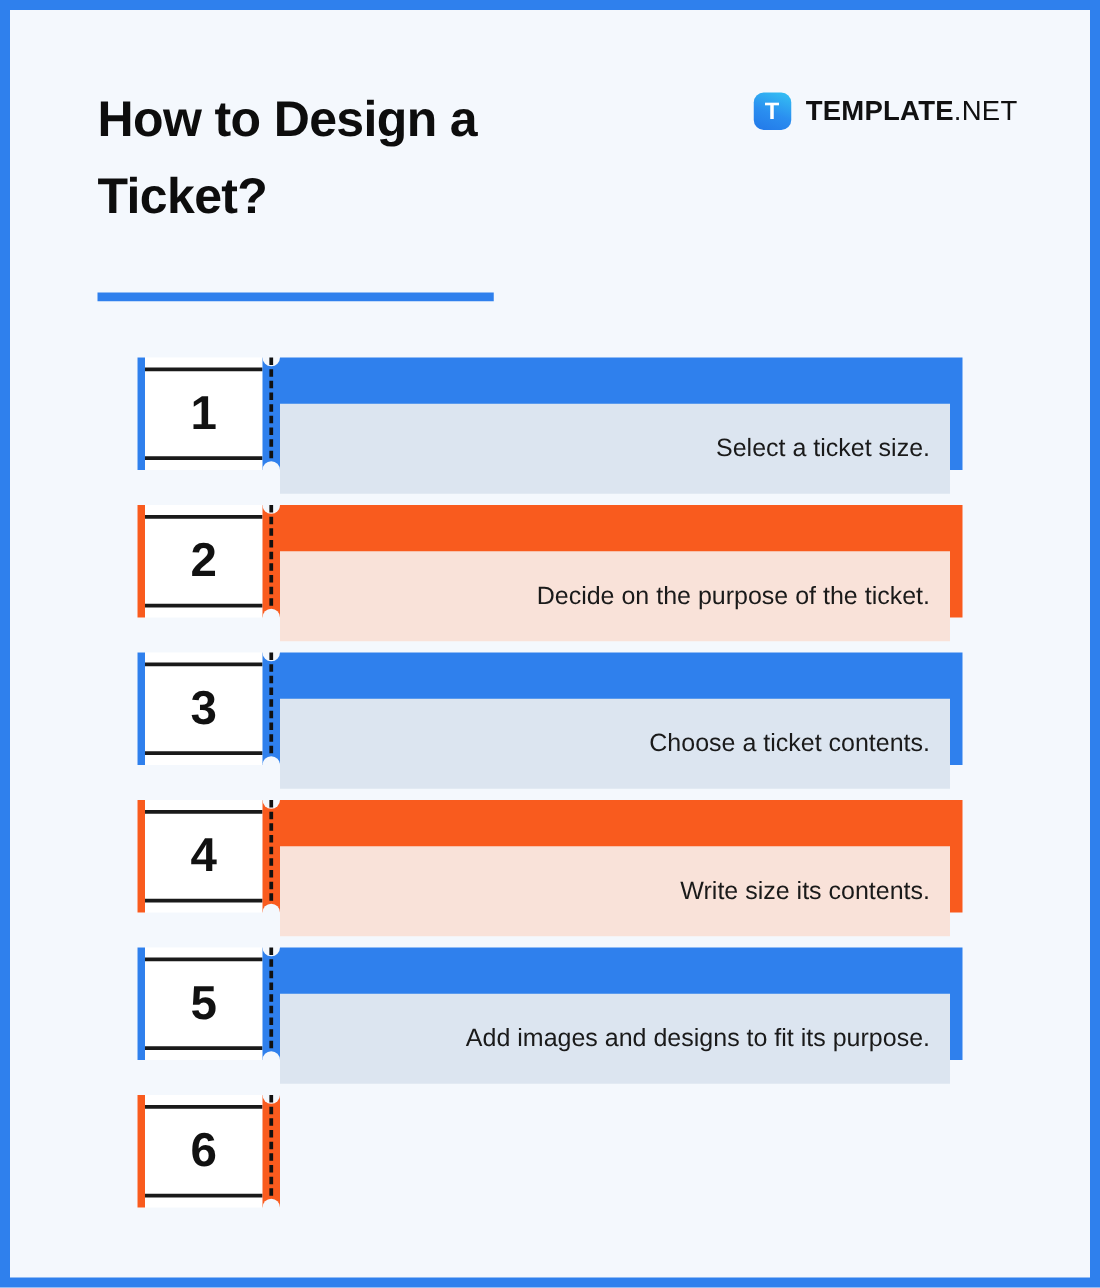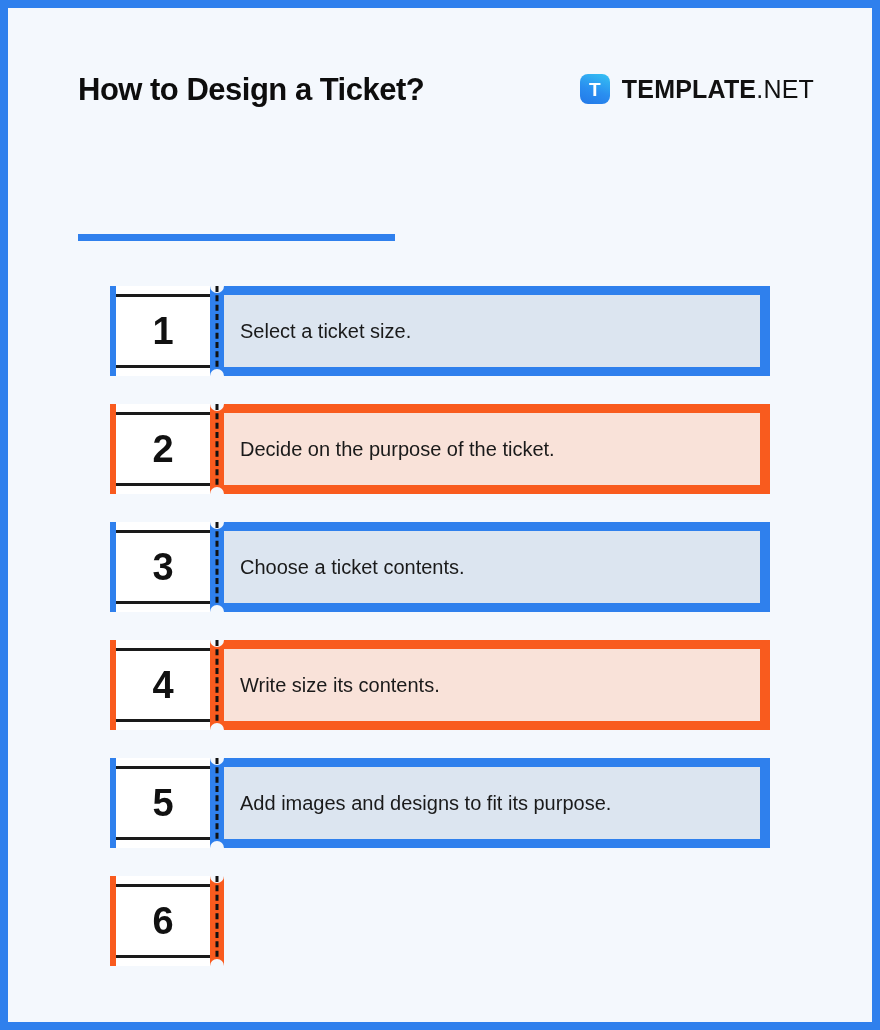--- a/index.html
+++ b/index.html
@@ -33,21 +33,21 @@
     width: 864px;
     height: 250px;
   }
 
   .title {
     position: absolute;
     left: 70px;
     top: 58px;
     width: 420px;
     margin: 0;
-    font-size: 31px;
+    font-size: 40px;
     line-height: 1.52;
     font-weight: bold;
     letter-spacing: -0.5px;
     color: #0d0d0d;
   }
 
   .title-rule {
     position: absolute;
     left: 70px;
     top: 226px;
@@ -82,21 +82,21 @@
     display: flex;
     align-items: center;
     justify-content: center;
     color: #ffffff;
     font-size: 19px;
     font-weight: bold;
     line-height: 1;
     letter-spacing: 0;
   }
   .brand-text {
-    font-size: 25px;
+    font-size: 22px;
     line-height: 1;
     color: #111111;
     white-space: nowrap;
   }
   .brand-text .b-strong { font-weight: bold; letter-spacing: 0.2px; }
   .brand-text .b-light  { font-weight: normal; letter-spacing: 0.2px; }
 
   
   .steps {
     position: absolute;
@@ -181,23 +181,24 @@
     background: var(--accent);
     padding: 9px 10px 9px 0;
   }
   .body-inner {
     width: 100%;
     height: 100%;
     box-sizing: border-box;
     background: var(--fill);
     display: flex;
     align-items: center;
-    justify-content: flex-start;
+    justify-content: flex-end;
     text-align: center;
     padding: 0 16px;
+    margin-top: 28px;
   }
   .body-text {
     font-size: 20px;
     line-height: 1.3;
     color: #1a1a1a;
   }
 
   
   .theme-blue   { --accent: #2f80ed; --fill: #dce5f0; }
   .theme-orange { --accent: #f95b1e; --fill: #f9e2d9; }

